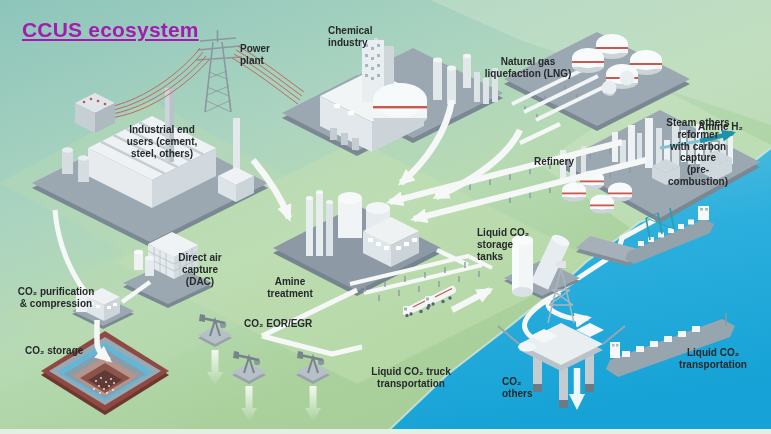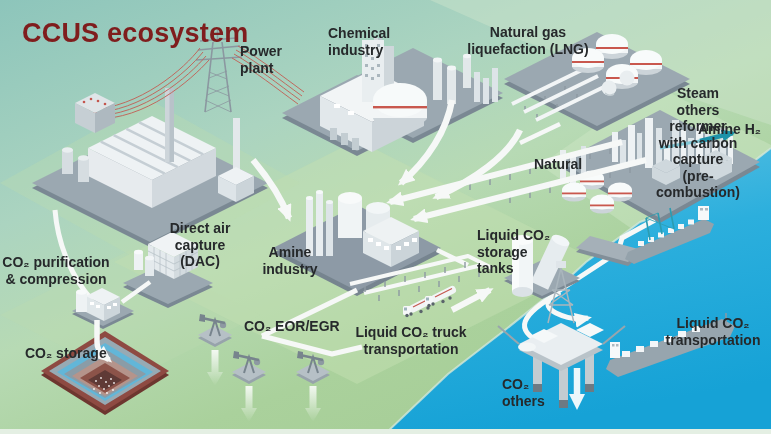--- a/index.html
+++ b/index.html
@@ -1,23 +1,23 @@
 <!DOCTYPE html>
 <html><head>
 <meta charset="utf-8">
 <style>
   html,body{margin:0;padding:0;background:#dfe7e2;}
   #stage{position:relative;width:771px;height:434px;overflow:hidden;
          font-family:"Liberation Sans",sans-serif;}
   #scene{position:absolute;left:0;top:0;}
-  .ttl{position:absolute;left:22px;top:18px;font-size:27px;font-weight:bold;
-       color:#7f1d1d;letter-spacing:.2px;}
-  .lbl{position:absolute;font-size:14px;line-height:1.18;font-weight:bold;
+  .ttl{position:absolute;left:22px;top:18px;font-size:21px;font-weight:bold;
+       color:#a21caf;letter-spacing:.2px;text-decoration:underline;}
+  .lbl{position:absolute;font-size:10px;line-height:1.18;font-weight:bold;
        color:#26292b;white-space:pre-line;}
-  .c{text-align:center;transform:translateX(-50%);}
+  .c{text-align:center;transform:translateX(-50%);margin-top:32px;}
 </style>
 </head>
 <body>
 
 <div id="stage">
 <svg id="scene" width="771" height="434" viewBox="0 0 771 434">
   <defs>
     <linearGradient id="bgG" x1="0" y1="0" x2="0.7" y2="1">
       <stop offset="0" stop-color="#8dc5bb"></stop>
           <stop offset="0.35" stop-color="#abd4c0"></stop>
@@ -506,41 +506,44 @@
     <g opacity="0.92">
       <line x1="577" y1="368" x2="577" y2="396" stroke="#fff" stroke-width="6.5"></line>
       <polygon points="569,394 585,394 577,410" fill="#fff"></polygon>
         </g>
   </g>
 
   <rect x="0" y="429" width="771" height="5" fill="#e4efe3"></rect>
 </svg>
 
 <div class="ttl">CCUS ecosystem</div>
+<div class="lbl c" style="left:162px;top:92px">Industrial end
+users (cement,
+steel, others)</div>
 <div class="lbl" style="left:240px;top:43px">Power
 plant</div>
 <div class="lbl" style="left:328px;top:25px">Chemical
 industry</div>
 <div class="lbl c" style="left:528px;top:24px">Natural gas
 liquefaction (LNG)</div>
 <div class="lbl c" style="left:698px;top:85px">Steam others reformer
 with carbon capture
 (pre-combustion)</div>
 <div class="lbl" style="left:698px;top:121px">Amine H₂</div>
-<div class="lbl" style="left:534px;top:156px">Natural</div>
+<div class="lbl" style="left:534px;top:156px">Refinery</div>
 <div class="lbl c" style="left:290px;top:244px">Amine
-industry</div>
+treatment</div>
 <div class="lbl c" style="left:56px;top:254px">CO₂ purification
 &amp; compression</div>
 <div class="lbl c" style="left:200px;top:220px">Direct air
 capture
 (DAC)</div>
 <div class="lbl" style="left:25px;top:345px">CO₂ storage</div>
 <div class="lbl" style="left:244px;top:318px">CO₂ EOR/EGR</div>
-<div class="lbl c" style="left:411px;top:324px">Liquid CO₂ truck
+<div class="lbl c" style="left:411px;top:334px">Liquid CO₂ truck
 transportation</div>
 <div class="lbl" style="left:477px;top:227px">Liquid CO₂
 storage
 tanks</div>
 <div class="lbl" style="left:502px;top:376px">CO₂
 others</div>
 <div class="lbl c" style="left:713px;top:315px">Liquid CO₂
 transportation</div>
 </div>
 

